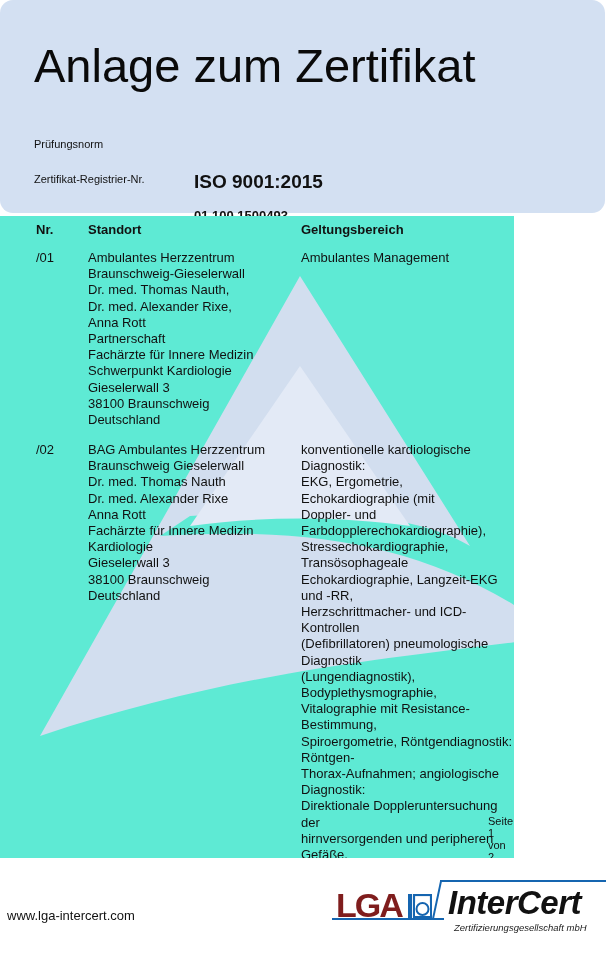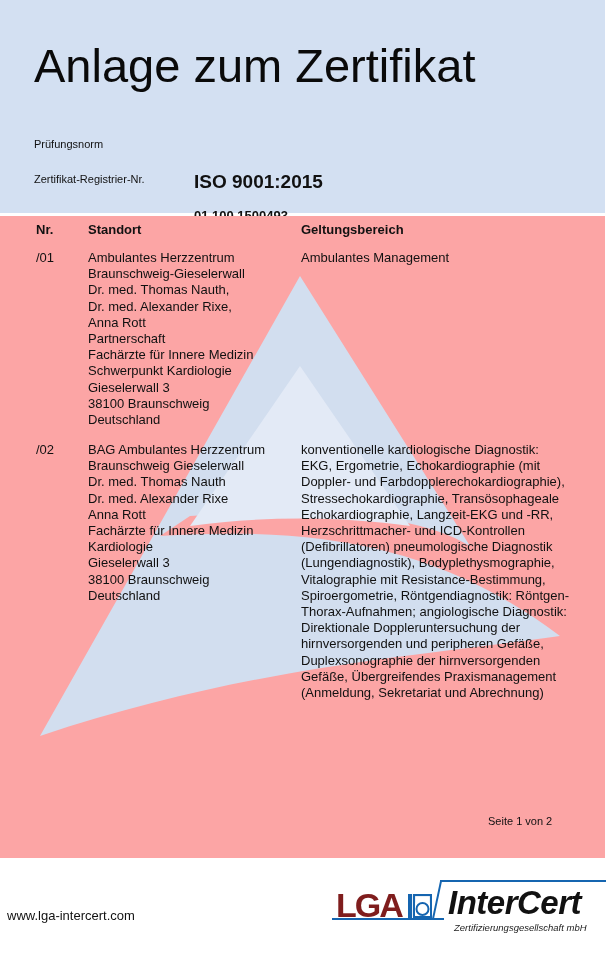--- a/index.html
+++ b/index.html
@@ -1,21 +1,21 @@
 <!DOCTYPE html>
 <html><head>
   <meta charset="utf-8">
   <style>
     html, body { margin:0; padding:0; }
     body { width:607px; height:953px; background:#ffffff; position:relative; overflow:hidden; font-family:"Liberation Sans", sans-serif; color:#111; }
-    .header { position:absolute; left:0; top:0; width:605px; height:213px; background:#d3e0f2; }
+    .header { position:absolute; left:0; top:0; width:605px; height:213px; background:#d3e0f2;border-radius:13px; }
     .title { position:absolute; left:34px; top:38px; font-size:47px; font-weight:normal; letter-spacing:0px; color:#0a0a0a; }
     .meta-label { position:absolute; left:34px; font-size:11px; color:#111; }
     .meta-val { position:absolute; left:194px; font-weight:bold; color:#111;margin-top:35px; }
-    .body { position:absolute; left:0; top:216px; width:605px; height:642px; background:#fca5a5; overflow:hidden; }
+    .body { position:absolute; left:0; top:216px; width:514px; height:642px; background:#5eead4; overflow:hidden; }
     .watermark { position:absolute; left:0; top:0; width:605px; height:642px; }
     .th { position:absolute; top:6px; font-size:13px; font-weight:bold; }
     .cell { position:absolute; font-size:13px; line-height:16.2px; white-space:pre-line; }
     .pageno { position:absolute; left:488px; top:599px; font-size:11px; }
     .footer { position:absolute; left:0; top:858px; width:607px; height:95px; background:#fff; }
     .url { position:absolute; left:7px; top:50px; font-size:13px; }
     .logo { position:absolute; left:330px; top:14px; width:277px; height:70px; }
     .lga { position:absolute; left:6px; top:14px; font-size:34px; font-weight:bold; color:#7f1d1d; letter-spacing:-2px; }
     .lga-icon { position:absolute; left:78px; top:22px; width:24px; height:24px; }
     .intercert { position:absolute; left:118px; top:12px; font-size:33px; font-weight:bold; font-style:italic; color:#111; letter-spacing:-0.5px; }

